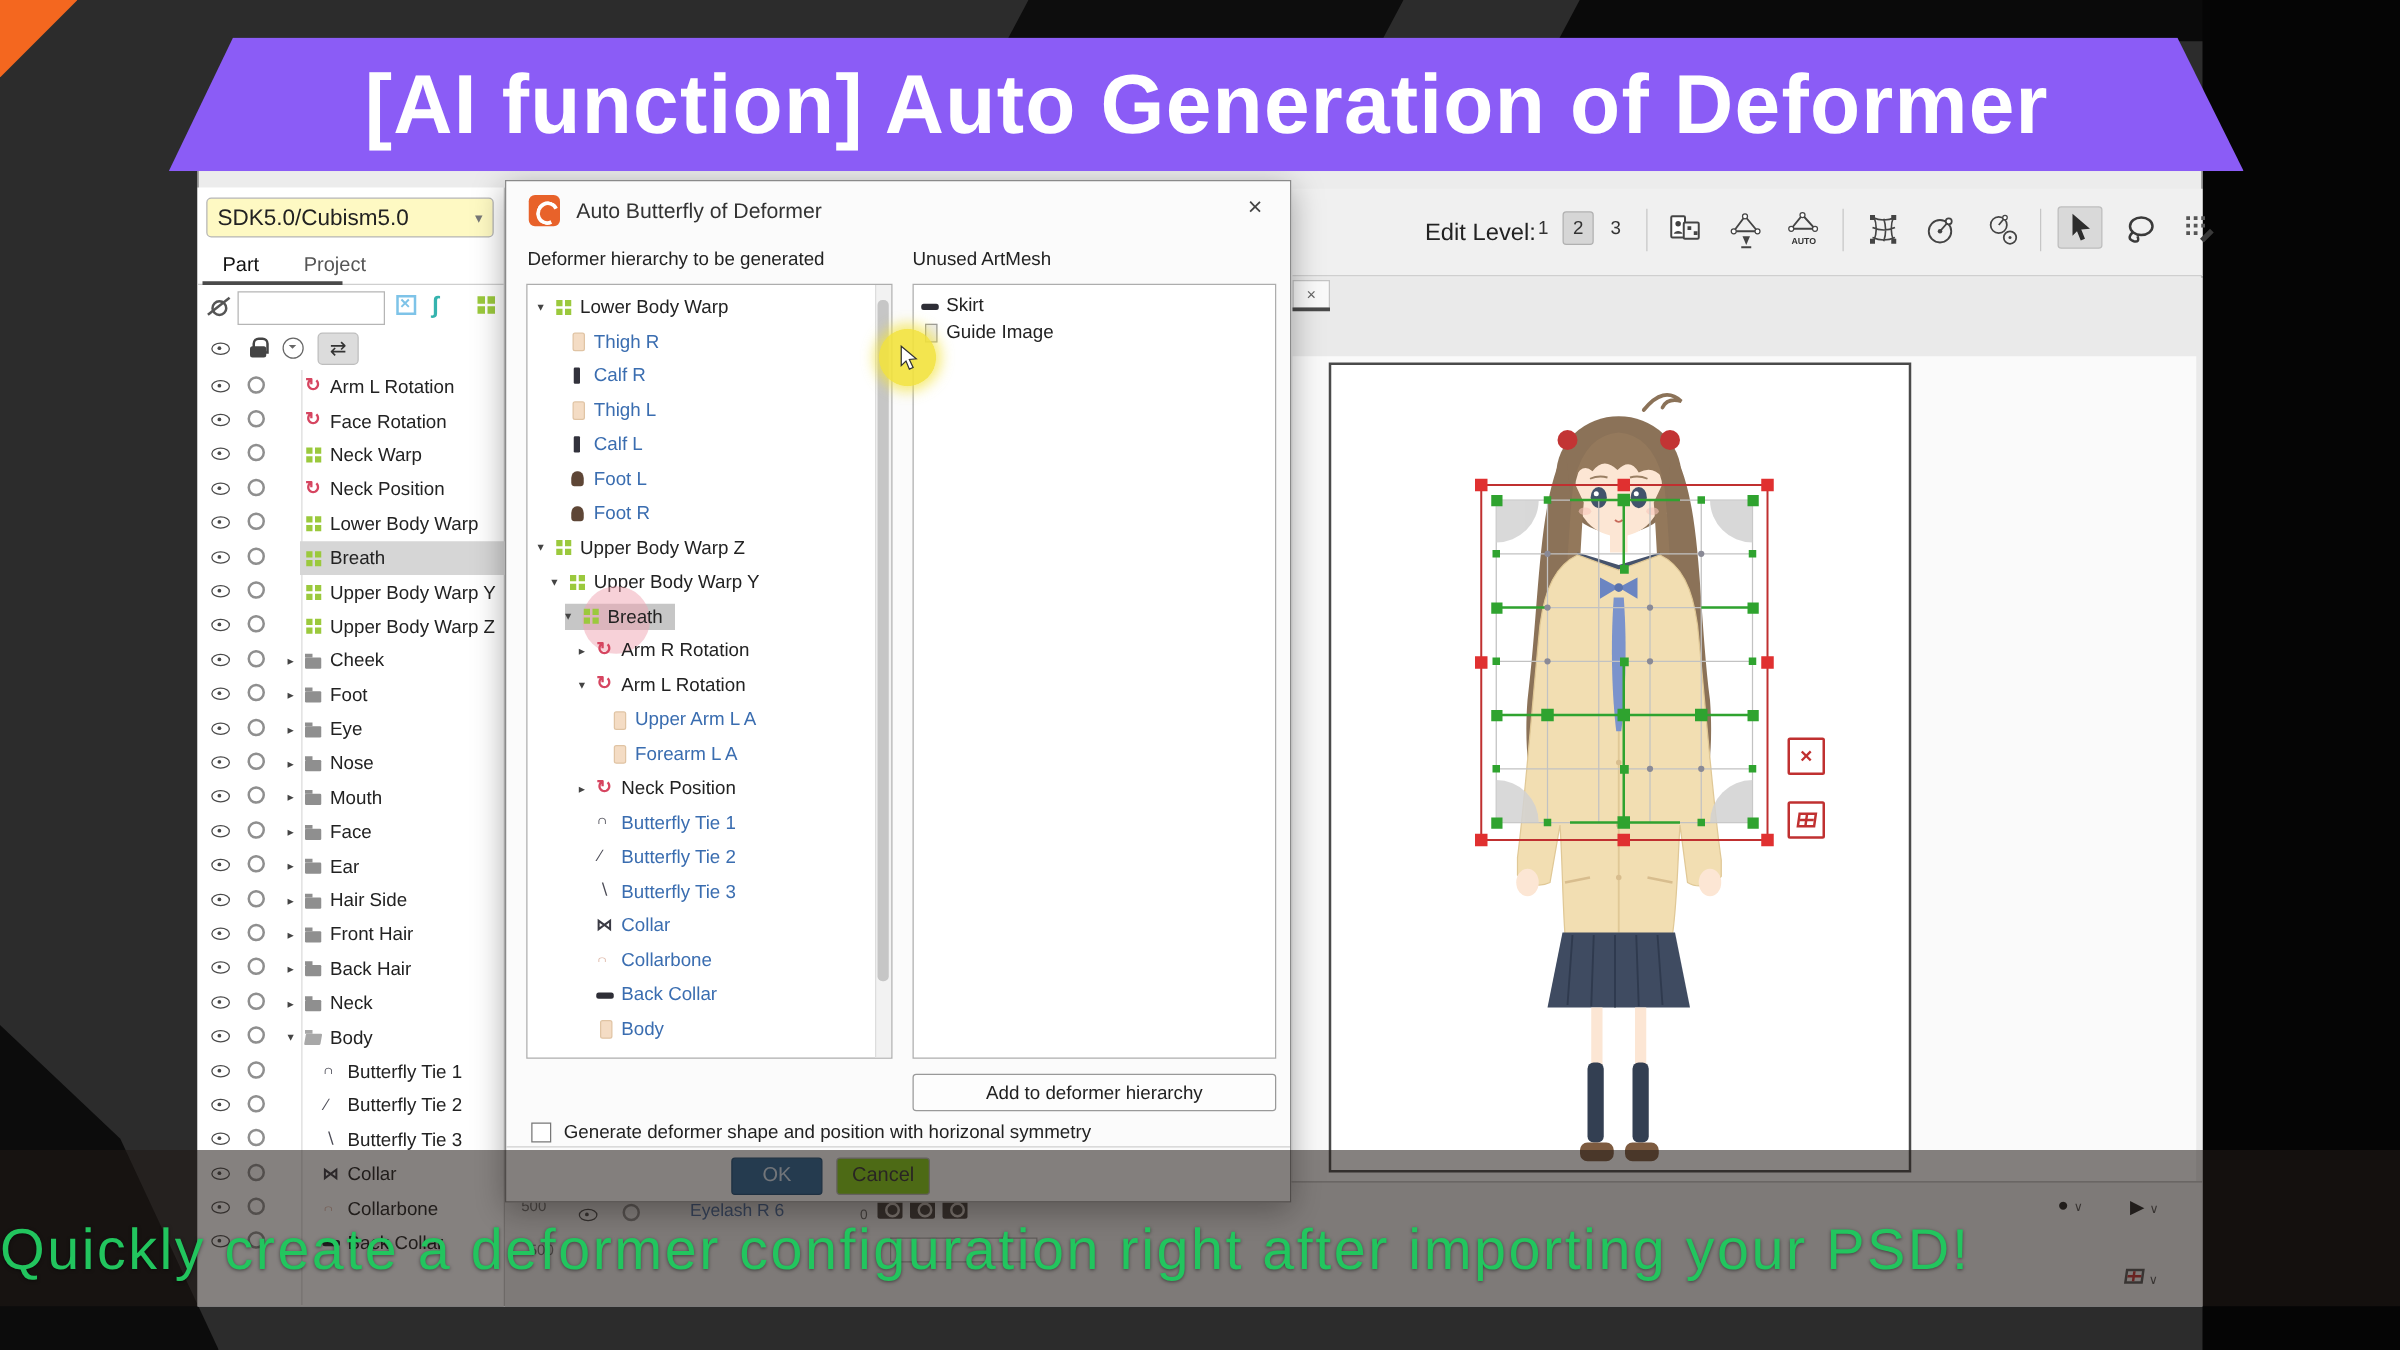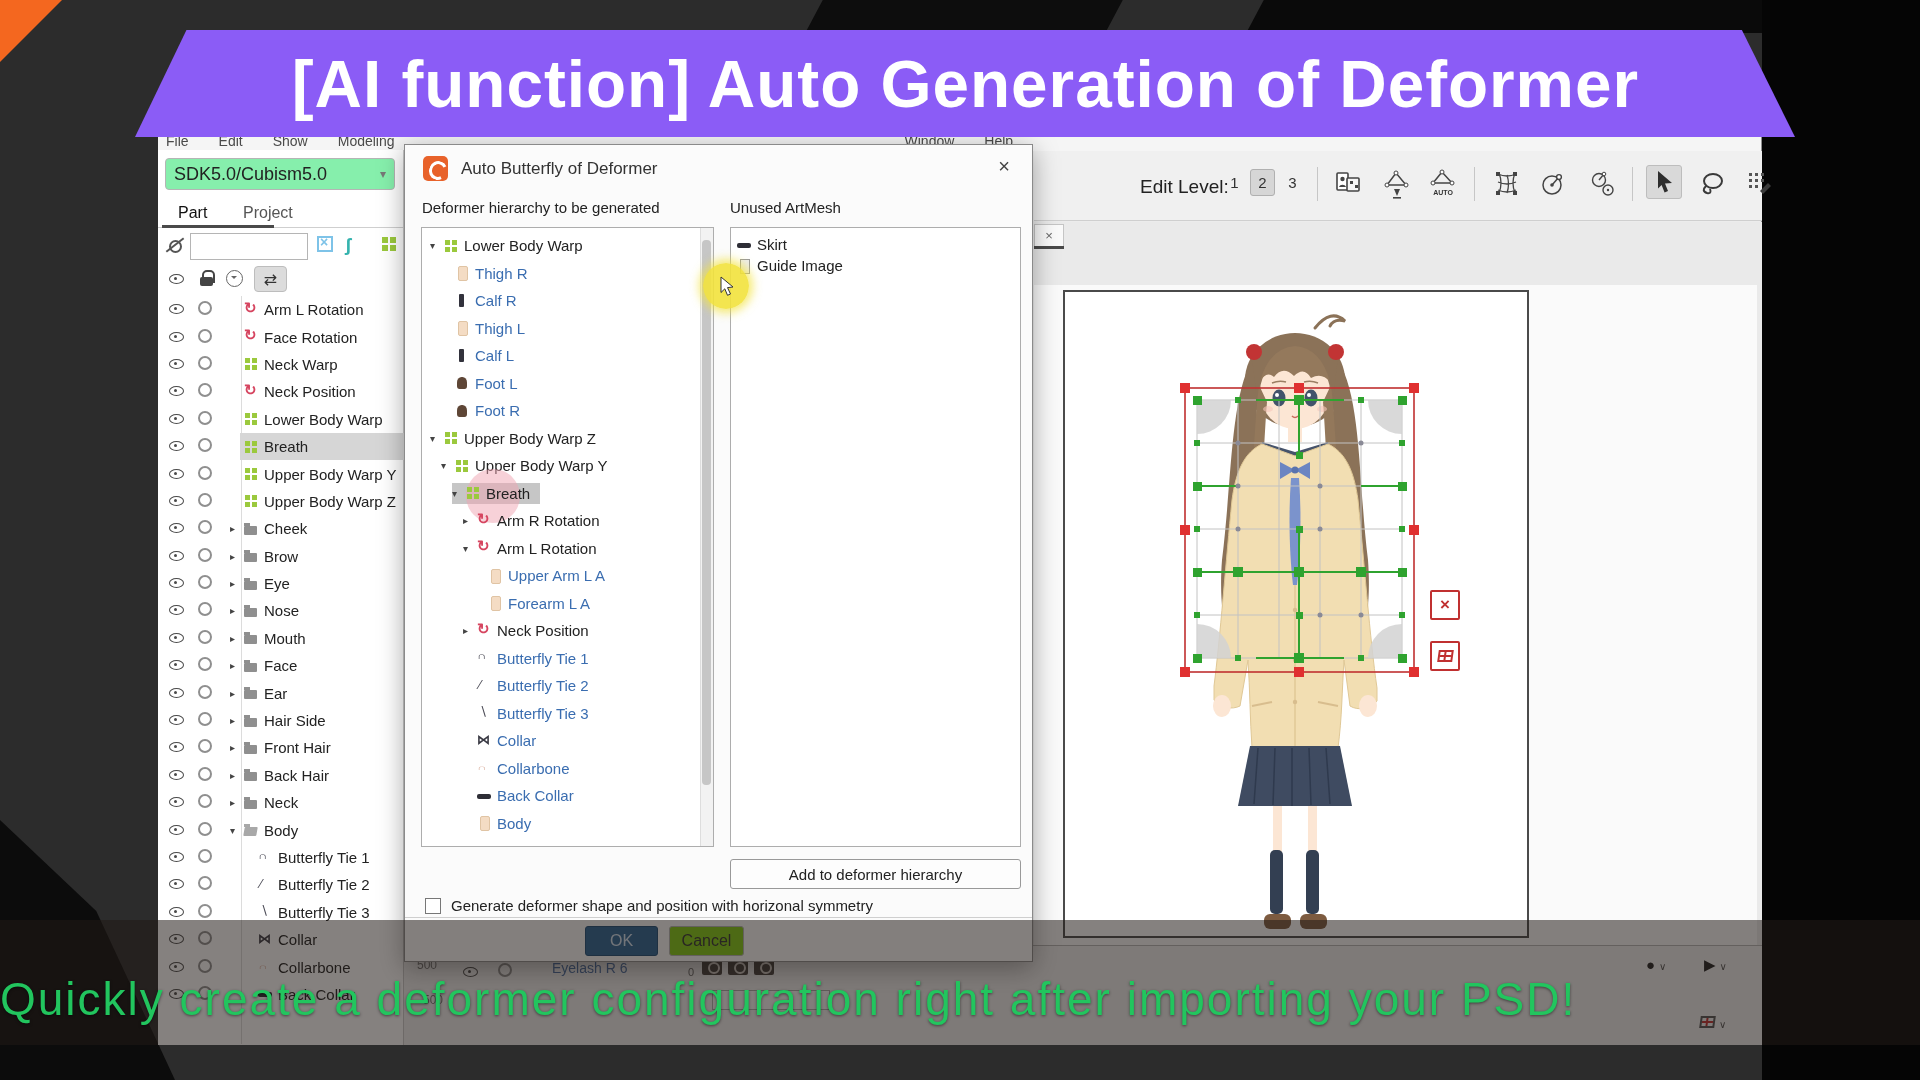--- a/index.html
+++ b/index.html
@@ -22,21 +22,21 @@
 
   
   .app{left:158px;top:130px;width:1604px;height:915px;background:#ececec;border:1px solid #8f8f8f;z-index:3}
 
   .menustrip{left:158px;top:131px;width:1603px;height:20px;background:#f5f5f5;z-index:4;display:flex;align-items:flex-end;padding:0 8px 2px 8px;gap:30px}
   .menustrip span{font-size:14px;color:#4a4a4a}
   .menustrip .far{margin-left:480px}
 
   
   .leftpanel{left:158px;top:150px;width:246px;height:895px;background:#fff;border-right:1px solid #c9c9c9;z-index:4}
-  .verselect{position:absolute;left:7px;top:8px;width:230px;height:32px;border:1px solid #b5b5b5;border-radius:4px;background:#86efac;
+  .verselect{position:absolute;left:7px;top:8px;width:230px;height:32px;border:1px solid #b5b5b5;border-radius:4px;background:#fef9c3;
     display:flex;align-items:center;padding:0 8px;font-size:18px;color:#222}
   .verselect .chevdn{margin-left:auto;color:#777;font-size:12px}
   .tabs{position:absolute;left:0;top:50px;width:100%;height:28px;border-bottom:1px solid #cfcfcf}
   .tab{position:absolute;top:4px;font-size:16px;color:#555}
   .tab.active{color:#111}
   .tab-underline{position:absolute;left:4px;top:25px;width:112px;height:3px;background:#4a4a4a}
   .searchrow{position:absolute;left:0;top:80px;width:100%;height:34px}
   .icon-searchoff{position:absolute;left:7px;top:5px;width:20px;height:20px}
   .icon-searchoff::before{content:'';position:absolute;left:4px;top:5px;width:9px;height:9px;border:2px solid #555;border-radius:50%}
   .icon-searchoff::after{content:'';position:absolute;left:-1px;top:9px;width:22px;height:2px;background:#555;transform:rotate(-38deg)}
@@ -166,29 +166,20 @@
 
 <div class="screen">
 
   <div class="abs deco-black-1"></div>
   <div class="abs deco-black-2"></div>
   <div class="abs deco-right-col"></div>
   <div class="abs deco-bottom-left"></div>
 
   <div class="abs app"></div>
 
-  <div class="abs menustrip">
-
-  <span class="menu-item">File</span>
-      <span class="menu-item">Edit</span>
-      <span class="menu-item">Show</span>
-      <span class="menu-item">Modeling</span>
-      <span class="menu-item far">Window</span>
-      <span class="menu-item">Help</span>
-    </div>
 
   <div class="abs leftpanel">
     <div class="verselect">
       <span>SDK5.0/Cubism5.0</span>
       <span class="chevdn">▾</span>
     </div>
     <div class="tabs">
       <span class="tab active" style="left:20px">Part</span>
       <span class="tab" style="left:85px">Project</span>
       <div class="tab-underline"></div>
@@ -289,21 +280,21 @@
           <span class="t-icon t-folder"></span>
           <span class="plabel">Cheek</span>
         </div>
 
         <div class="prow">
           <span class="eyeslot"><span class="icon-eye"></span></span>
           <span class="radioslot"><span class="icon-radio"></span></span>
           <span class="tree-sp"></span>
           <span class="chev">▸</span>
           <span class="t-icon t-folder"></span>
-          <span class="plabel">Brow</span>
+          <span class="plabel">Foot</span>
         </div>
 
         <div class="prow">
           <span class="eyeslot"><span class="icon-eye"></span></span>
           <span class="radioslot"><span class="icon-radio"></span></span>
           <span class="tree-sp"></span>
           <span class="chev">▸</span>
           <span class="t-icon t-folder"></span>
           <span class="plabel">Eye</span>
         </div>

